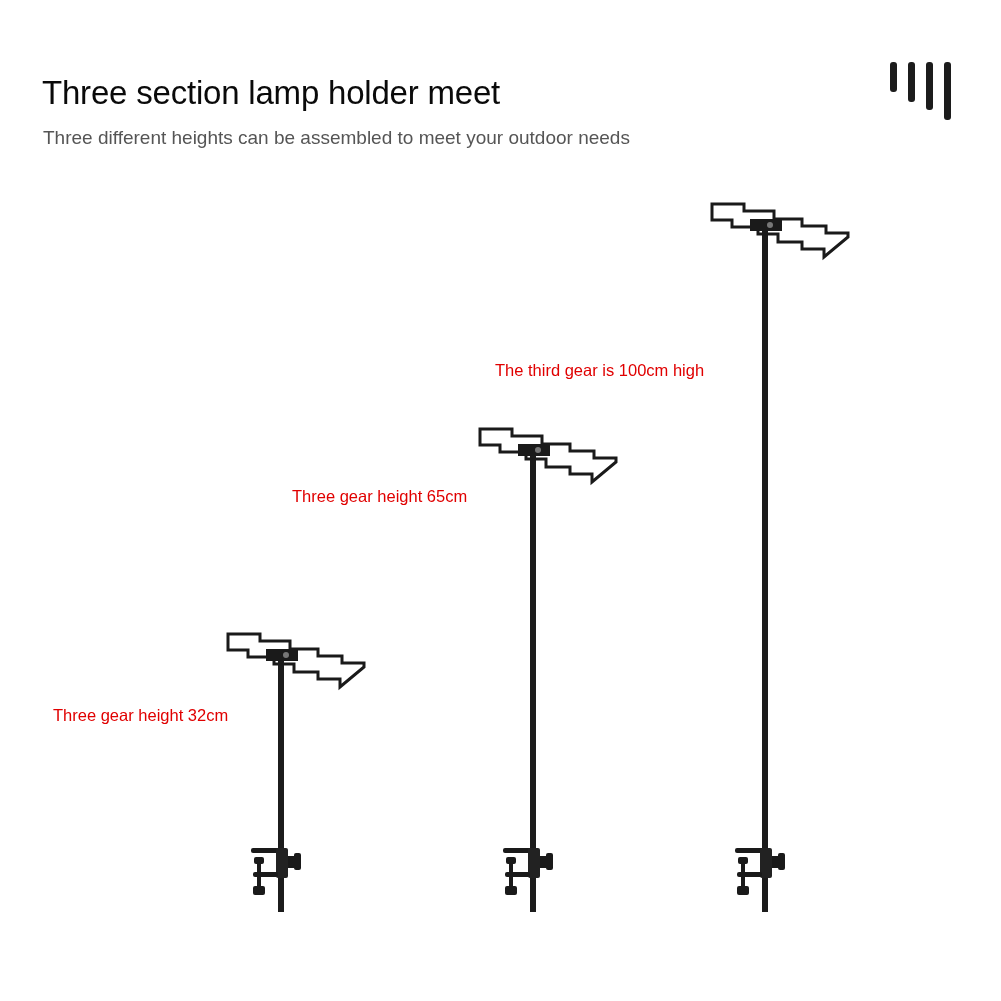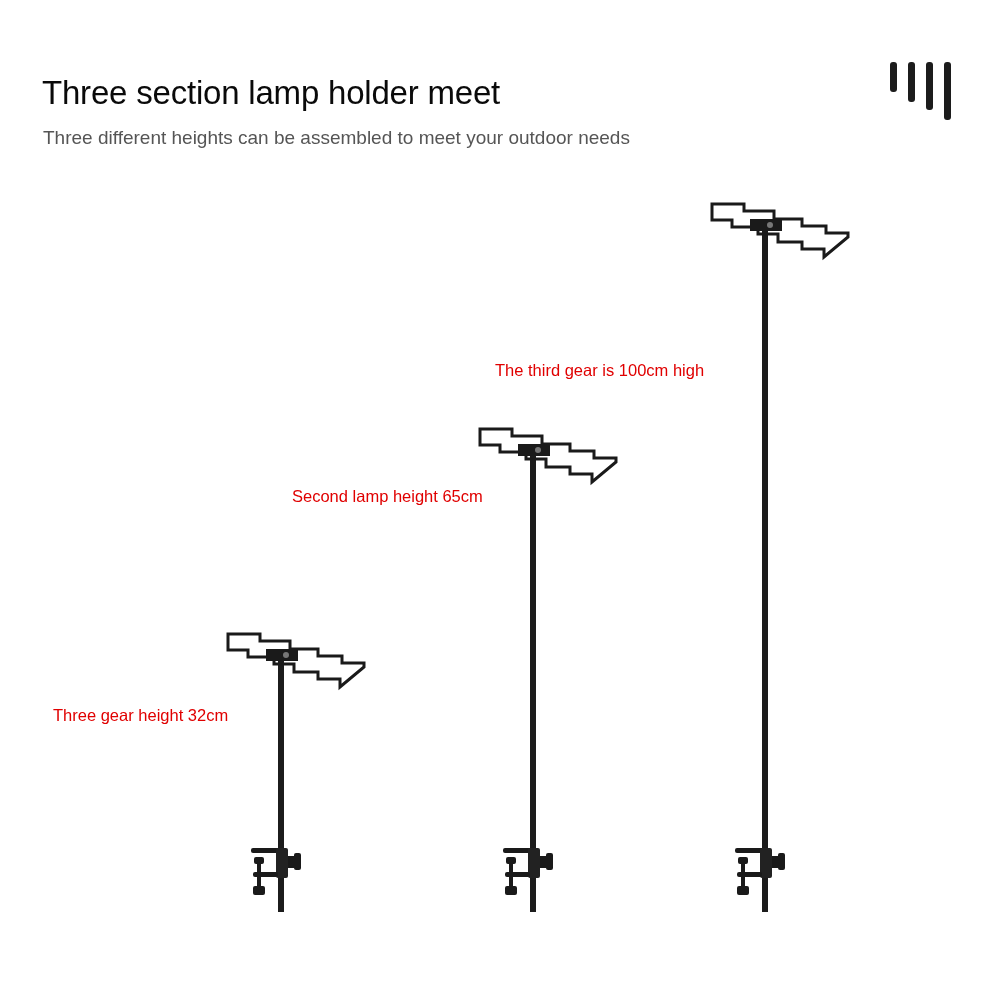--- a/index.html
+++ b/index.html
@@ -58,14 +58,14 @@
   </g>
 
   <g>
     <rect x="762" y="220" width="6" height="692" fill="#1c1c1c"></rect>
     <use href="#head" x="764" y="227"></use>
     <use href="#clamp" x="765" y="848"></use>
   </g>
 </svg>
 
 <div class="label" style="left:495px;top:341px;margin-top:20px;">The third gear is 100cm high</div>
-<div class="label" style="left:292px;top:487px;">Second lamp height 65cm</div>
+<div class="label" style="left:292px;top:487px;">Three gear height 65cm</div>
 <div class="label" style="left:53px;top:706px;">Three gear height 32cm</div>
 
 </body></html>

